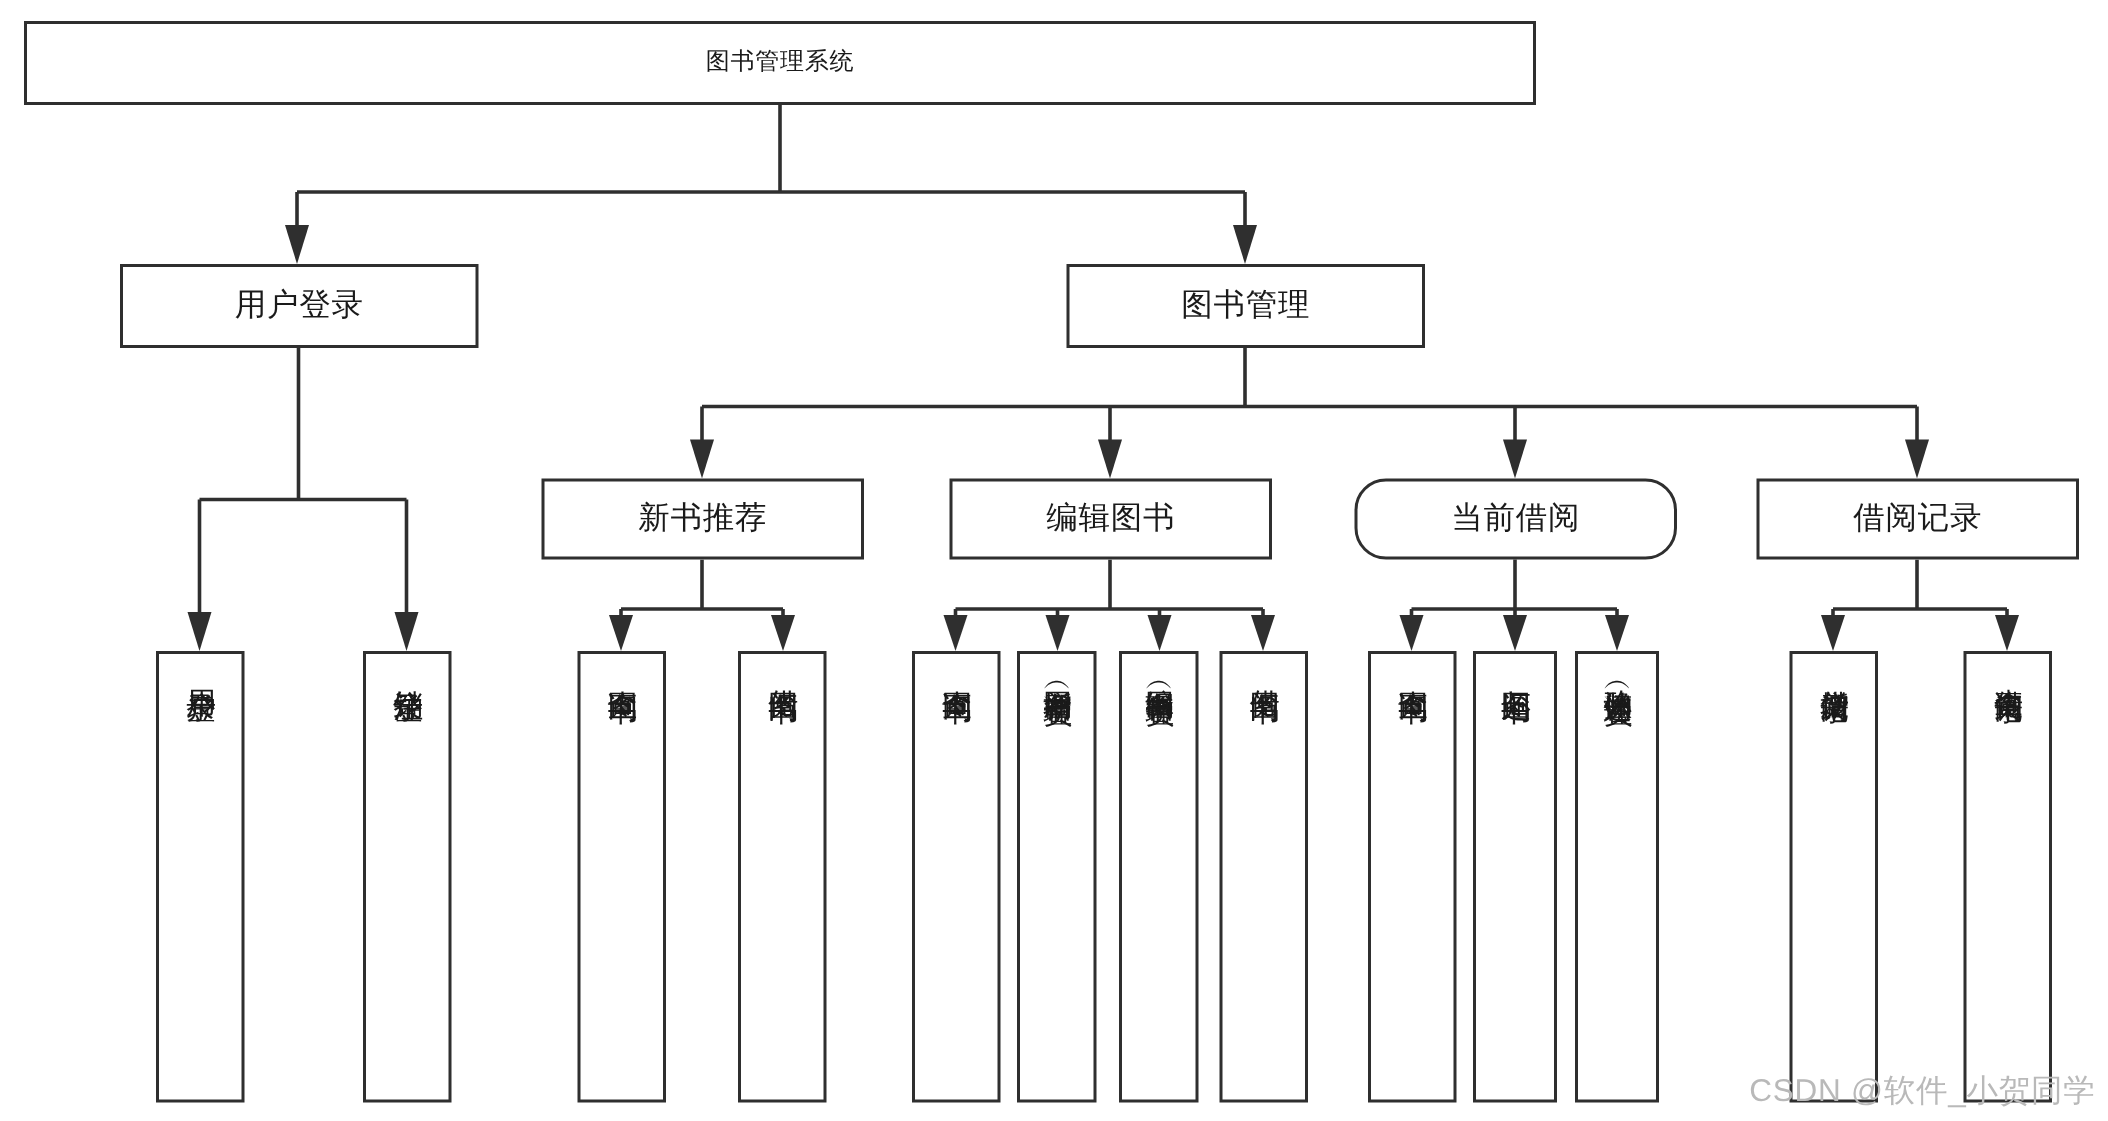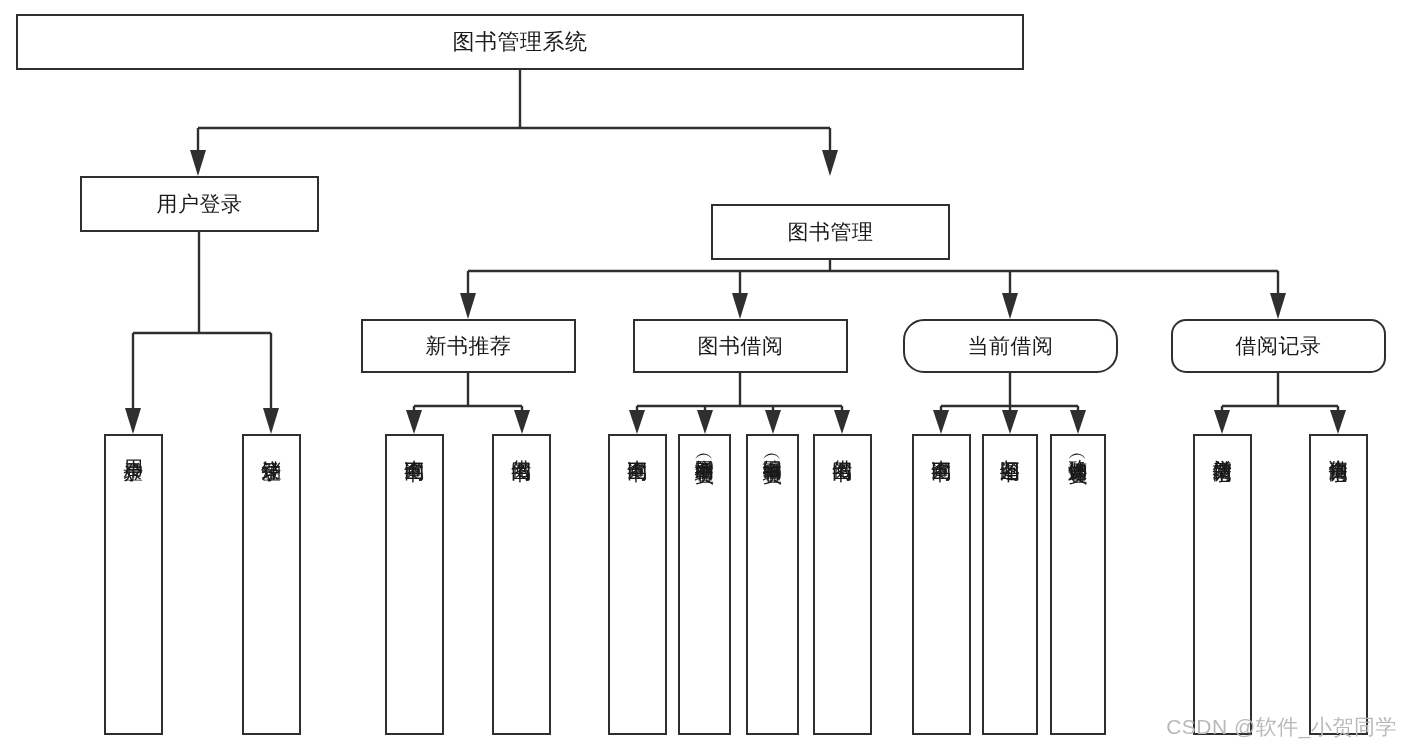--- a/index.html
+++ b/index.html
@@ -33,21 +33,21 @@
     display: block;
     text-align: center;
     line-height: 1.18;
     white-space: nowrap;
   }
   
   .node.horiz .label {
     font-size: 21px;
     letter-spacing: 0.5px;
   }
-  .node.root .label { font-size: 22px; }
+  .node.root .label { font-size: 16px; }
   
   .node.vert {
     align-items: flex-start;
     justify-content: center;
     padding-top: 8px;
   }
   .node.vert .label {
     writing-mode: vertical-rl;
     text-orientation: upright;
     font-size: 20px;
@@ -167,37 +167,37 @@
   </svg>
 
   <div class="node horiz root" style="left:16px; top:14px; width:1008px; height:56px;">
     <span class="label">图书管理系统</span>
   </div>
 
   <div class="node horiz" style="left:80px; top:176px; width:239px; height:56px;">
     <span class="label">用户登录</span>
   </div>
 
-  <div class="node horiz" style="left:711px; top:176px; width:239px; height:56px;margin-top:28px;">
+  <div class="node horiz" style="left:711px; top:176px; width:239px; height:56px;">
     <span class="label">图书管理</span>
   </div>
 
   <div class="node horiz" style="left:361px; top:319px; width:215px; height:54px;">
     <span class="label">新书推荐</span>
   </div>
 
   <div class="node horiz" style="left:633px; top:319px; width:215px; height:54px;">
-    <span class="label">图书借阅</span>
+    <span class="label">编辑图书</span>
   </div>
 
   <div class="node horiz" style="left:903px; top:319px; width:215px; height:54px;border-radius:21px;">
     <span class="label">当前借阅</span>
   </div>
 
-  <div class="node horiz" style="left:1171px; top:319px; width:215px; height:54px;border-radius:15px;">
+  <div class="node horiz" style="left:1171px; top:319px; width:215px; height:54px;">
     <span class="label">借阅记录</span>
   </div>
 
   <div class="node vert" style="left:104px; top:434px; width:59px; height:301px;">
     <span class="label">用户登录</span>
   </div>
 
   <div class="node vert" style="left:242px; top:434px; width:59px; height:301px;">
     <span class="label">注销登录</span>
   </div>

